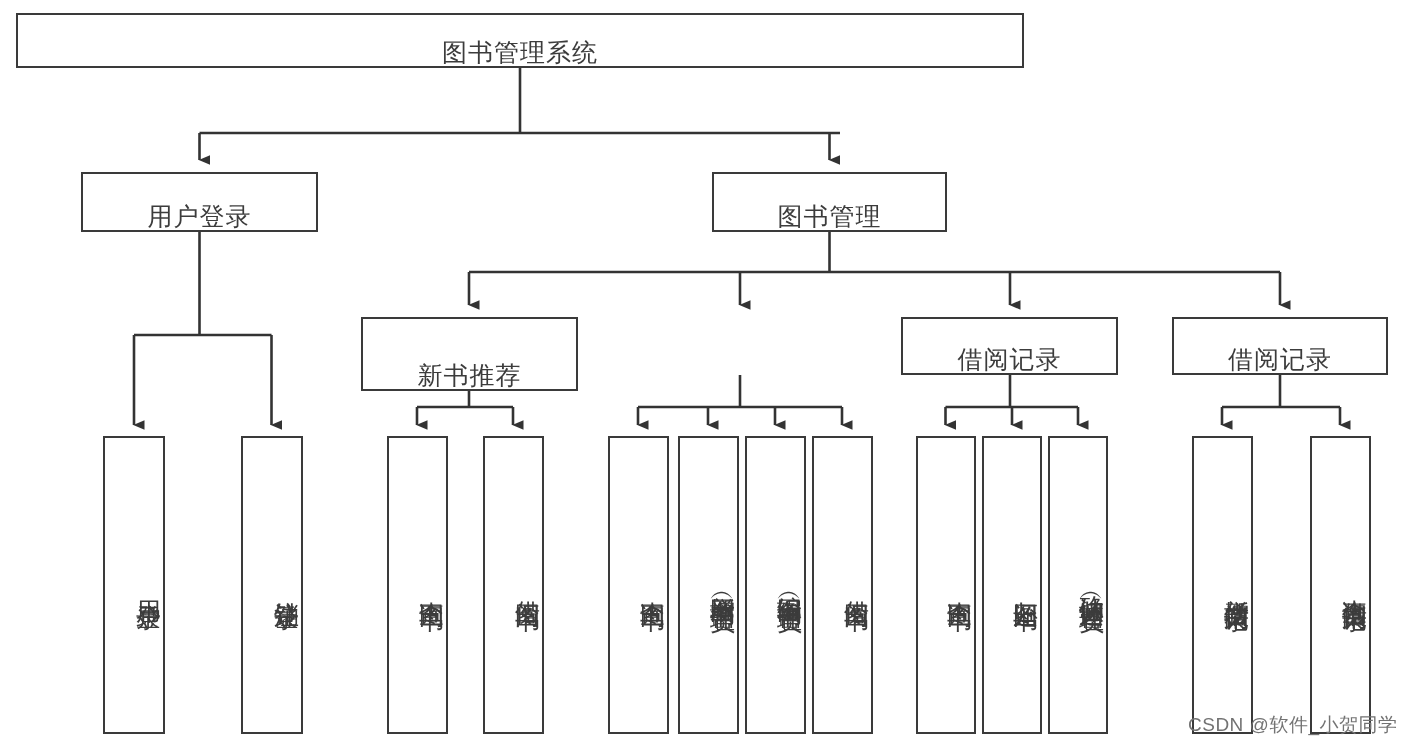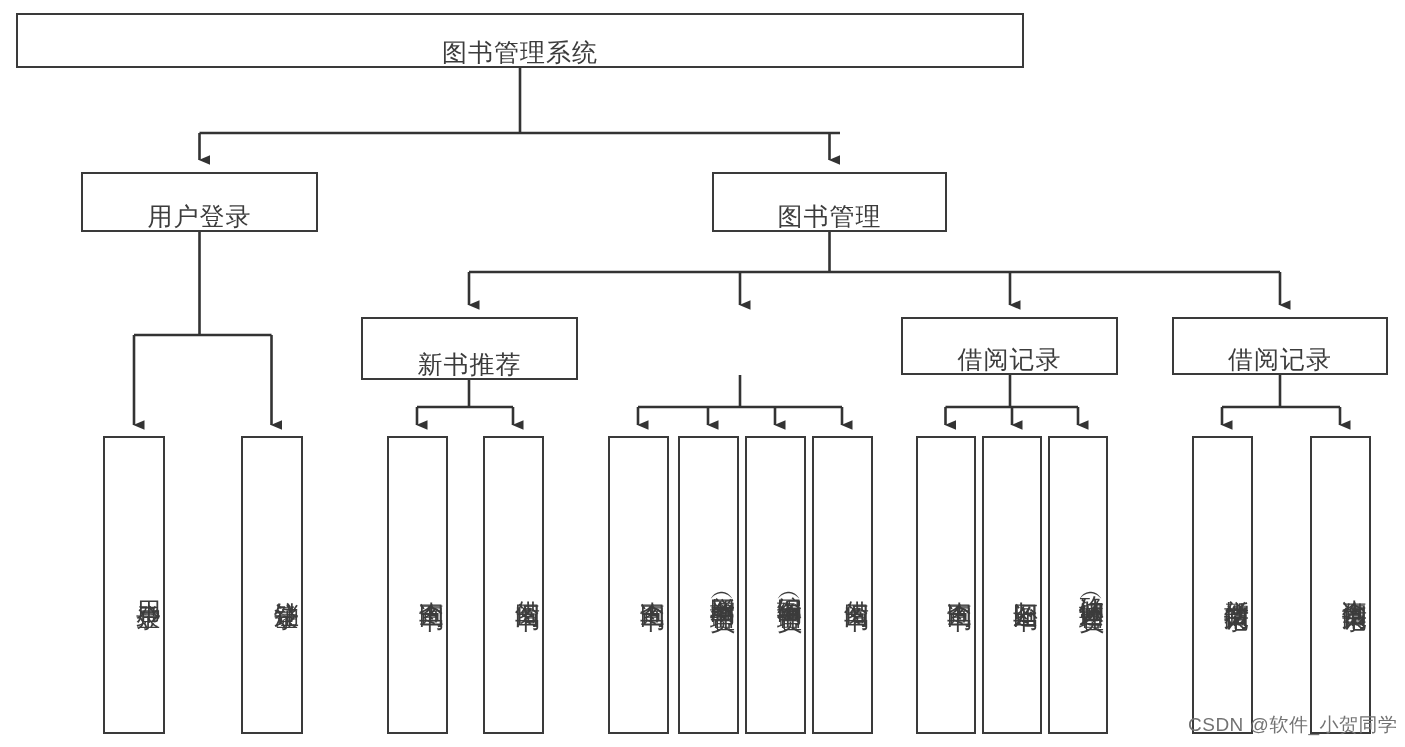--- a/index.html
+++ b/index.html
@@ -121,21 +121,21 @@
     <span>图书管理系统</span>
   </div>
 
   <div class="node horiz" style="left:81px;top:172px;width:237px;height:60px;">
     <span>用户登录</span>
   </div>
   <div class="node horiz" style="left:712px;top:172px;width:235px;height:60px;">
     <span>图书管理</span>
   </div>
 
-  <div class="node horiz" style="left:361px;top:317px;width:217px;height:63px;">
+  <div class="node horiz" style="left:361px;top:317px;width:217px;height:74px;">
     <span>新书推荐</span>
   </div>
   <div class="node horiz" style="left:901px;top:317px;width:217px;height:58px;">
     <span>借阅记录</span>
   </div>
   <div class="node horiz" style="left:1172px;top:317px;width:216px;height:58px;">
     <span>借阅记录</span>
   </div>
 
   <div class="node vert" style="left:103px;top:436px;width:62px;height:298px;">

